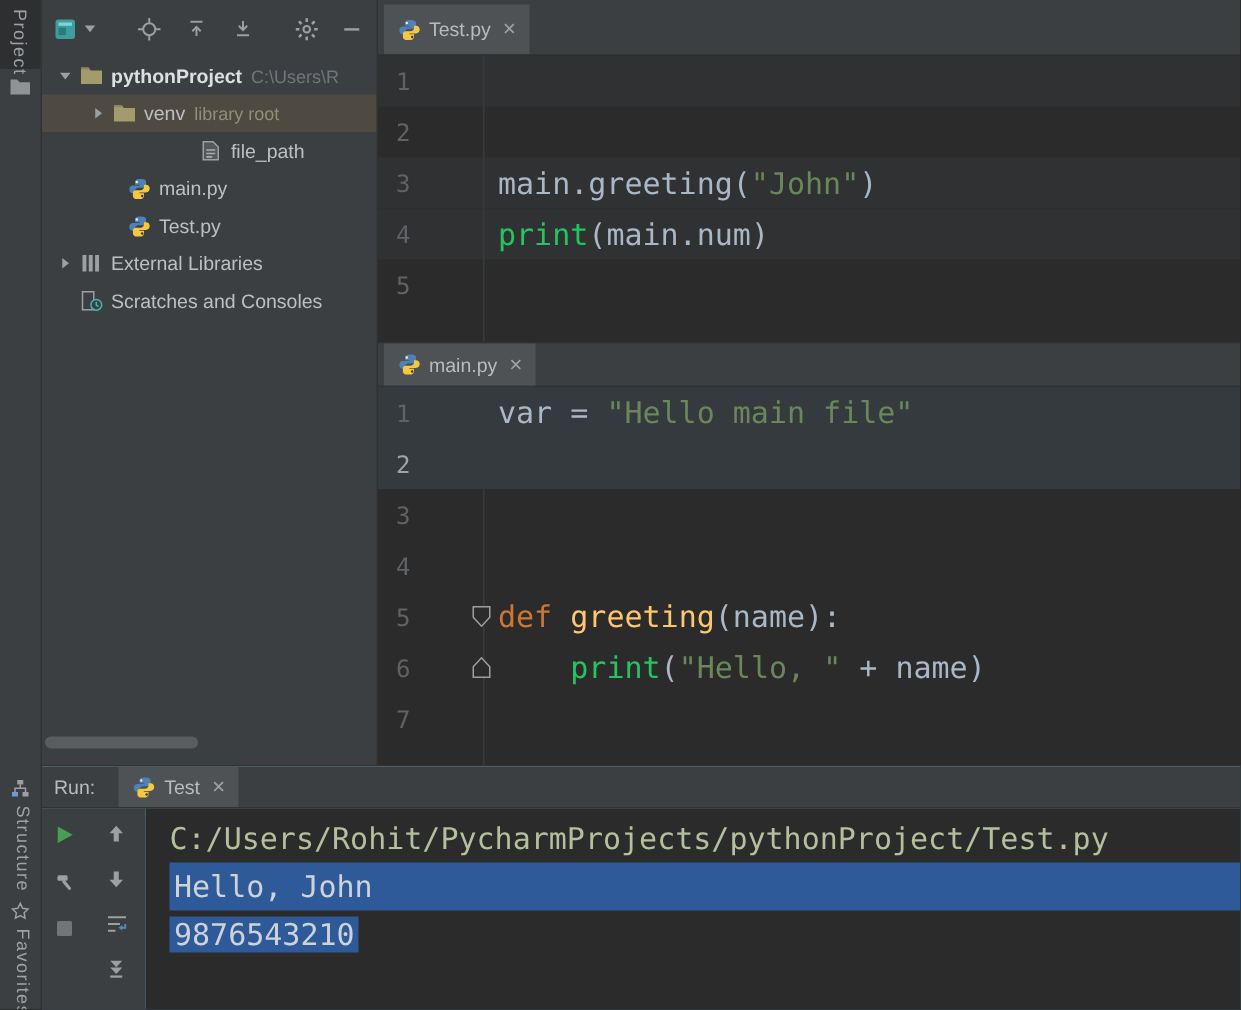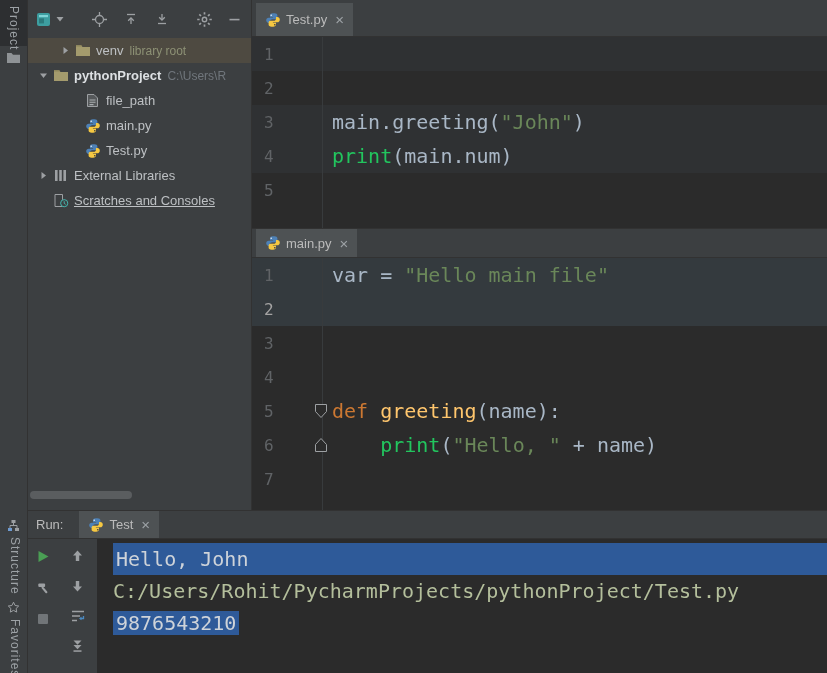--- a/index.html
+++ b/index.html
@@ -153,51 +153,51 @@
             </g>
           </svg>
         </span>
       <span class="pt-icon m-hide">
           <svg width="13" height="13" viewBox="0 0 13 13">
             <rect x="1.5" y="5.8" width="10" height="1.6" fill="#9da0a3"></rect>
           </svg>
         </span>
     </div>
     <div class="tree">
+        <div class="tree-row" style="padding-left: 6px;">
+          <span class="chev">
+            <svg width="11" height="11" viewBox="0 0 11 11">
+              <path d="M2 3.5h7L5.5 8z" fill="#9da0a3"></path>
+            </svg>
+          </span>
+          <span class="ticon">
+            <svg width="16" height="13" viewBox="0 0 16 13">
+              <path fill="#a49b6d" d="M1 1h5l1.5 2H15v9H1z"></path>
+              <path fill="#8d865c" d="M1 1h5l1 1.4H1z"></path>
+            </svg>
+          </span>
+          <span class="tlabel bold">pythonProject</span>
+          <span class="thint path">C:\Users\R</span>
+        </div>
         <div class="tree-row selected" style="padding-left: 28px;">
           <span class="chev">
             <svg width="11" height="11" viewBox="0 0 11 11">
               <path d="M3.5 2v7L8 5.5z" fill="#9da0a3"></path>
             </svg>
           </span>
           <span class="ticon">
             <svg width="16" height="13" viewBox="0 0 16 13">
               <path fill="#a49b6d" d="M1 1h5l1.5 2H15v9H1z"></path>
               <path fill="#8d865c" d="M1 1h5l1 1.4H1z"></path>
             </svg>
           </span>
           <span class="tlabel">venv</span>
           <span class="thint">library root</span>
         </div>
-        <div class="tree-row" style="padding-left: 6px;">
-          <span class="chev">
-            <svg width="11" height="11" viewBox="0 0 11 11">
-              <path d="M2 3.5h7L5.5 8z" fill="#9da0a3"></path>
-            </svg>
-          </span>
-          <span class="ticon">
-            <svg width="16" height="13" viewBox="0 0 16 13">
-              <path fill="#a49b6d" d="M1 1h5l1.5 2H15v9H1z"></path>
-              <path fill="#8d865c" d="M1 1h5l1 1.4H1z"></path>
-            </svg>
-          </span>
-          <span class="tlabel bold">pythonProject</span>
-          <span class="thint path">C:\Users\R</span>
-        </div>
-        <div class="tree-row" style="padding-left: 38px;">
+        <div class="tree-row" style="padding-left: 38px; justify-content: center;">
           <span class="chev"></span>
           <span class="ticon">
             <svg width="13" height="15" viewBox="0 0 13 15">
               <path d="M1.5 1.5h6.5L11.5 5v8.5h-10z" fill="#55585a" stroke="#9da0a3"></path>
               <path d="M3.5 7h6M3.5 9.3h6M3.5 11.6h4" stroke="#a9adb0" stroke-width="1.1"></path>
             </svg>
           </span>
           <span class="tlabel">file_path</span>
         </div>
         <div class="tree-row" style="padding-left: 38px;">
@@ -234,21 +234,21 @@
             <svg width="15" height="15" viewBox="0 0 15 15">
               <g fill="#9da0a3">
                 <rect x="2" y="2" width="2.6" height="11"></rect>
                 <rect x="6.2" y="2" width="2.6" height="11"></rect>
                 <rect x="10.4" y="2" width="2.6" height="11"></rect>
               </g>
             </svg>
           </span>
           <span class="tlabel">External Libraries</span>
         </div>
-        <div class="tree-row" style="padding-left: 6px; text-decoration: underline;">
+        <div class="tree-row" style="padding-left: 6px;">
           <span class="chev"></span>
           <span class="ticon">
             <svg width="16" height="15" viewBox="0 0 16 15">
               <path d="M2 1.5h7.5v12H2z" fill="none" stroke="#9da0a3"></path>
               <circle cx="11.2" cy="10.2" r="3.6" fill="#3c3f41" stroke="#44b5ad"></circle>
               <path d="M11.2 8.2v2.2l1.5 1" fill="none" stroke="#44b5ad"></path>
             </svg>
           </span>
           <span class="tlabel">Scratches and Consoles</span>
         </div>
@@ -381,20 +381,20 @@
               <path d="M13.5 7v2.5H10" stroke="#4b8ac2"></path>
               <path d="M11.5 7.7L9 9.5l2.5 1.8z" fill="#4b8ac2" stroke="none"></path>
             </svg></span>
         <span class="rp-icon"><svg width="13" height="14" viewBox="0 0 13 14" fill="#9da0a3">
               <path d="M2.5 1.5h8L6.5 5.8z"></path>
               <path d="M2.5 6h8L6.5 10.3z"></path>
               <rect x="2.5" y="11.3" width="8" height="1.5"></rect>
             </svg></span>
       </div>
       <div class="console">
+          <div class="console-line path">C:/Users/Rohit/PycharmProjects/pythonProject/Test.py</div>
           <div class="console-line selected-line">Hello, John</div>
-          <div class="console-line path">C:/Users/Rohit/PycharmProjects/pythonProject/Test.py</div>
           <div class="console-line selected-text"><span class="sel">9876543210</span></div>
         </div>
     </div>
   </div>
 
 </div>
 
 </body></html>

